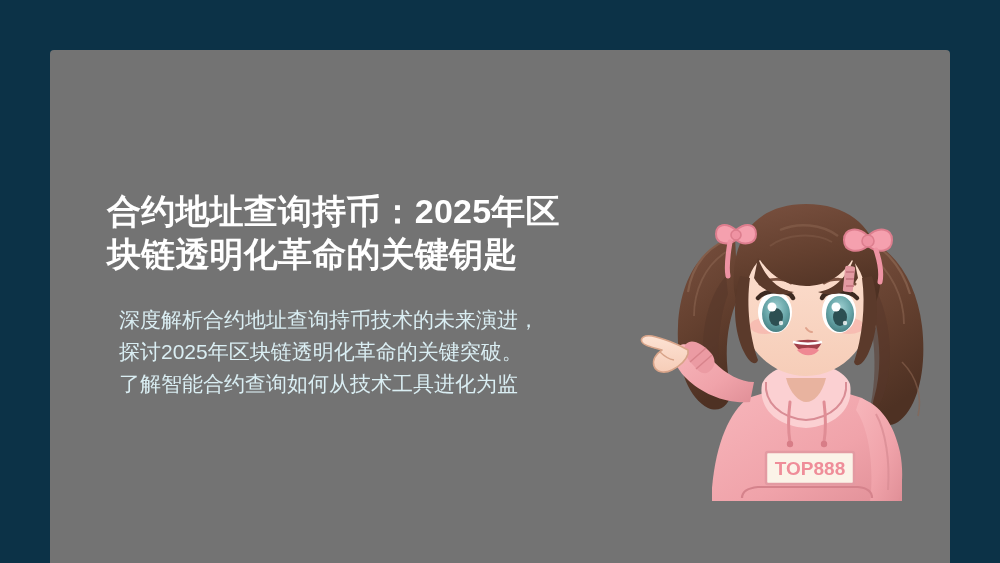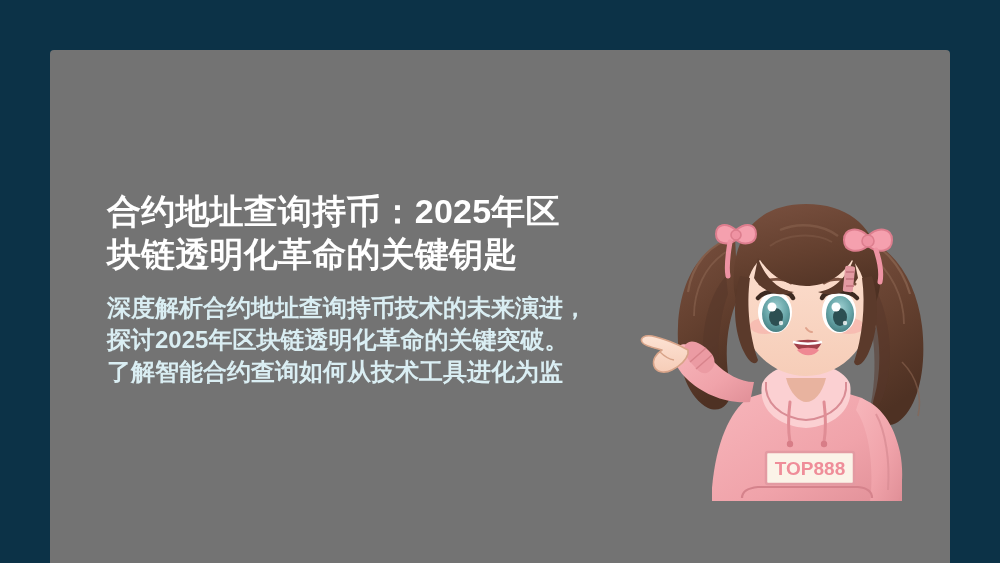--- a/index.html
+++ b/index.html
@@ -45,25 +45,25 @@
     margin: 0;
     color: #ffffff;
     font-size: 34px;
     font-weight: bold;
     line-height: 43px;
     letter-spacing: 0.2px;
     white-space: pre-line;
   }
 
   #banner-subtitle {
-    margin: 0;
+    margin: 12px;
     padding-top: 16px;
     color: #daeef3;
-    font-size: 24px;
-    font-weight: bold;
+    font-size: 21px;
+    font-weight: normal;
     line-height: 32px;
     white-space: pre-line;
   }
 
   
   #character {
     position: absolute;
     left: 580px;
     top: 76px;
     width: 320px;

